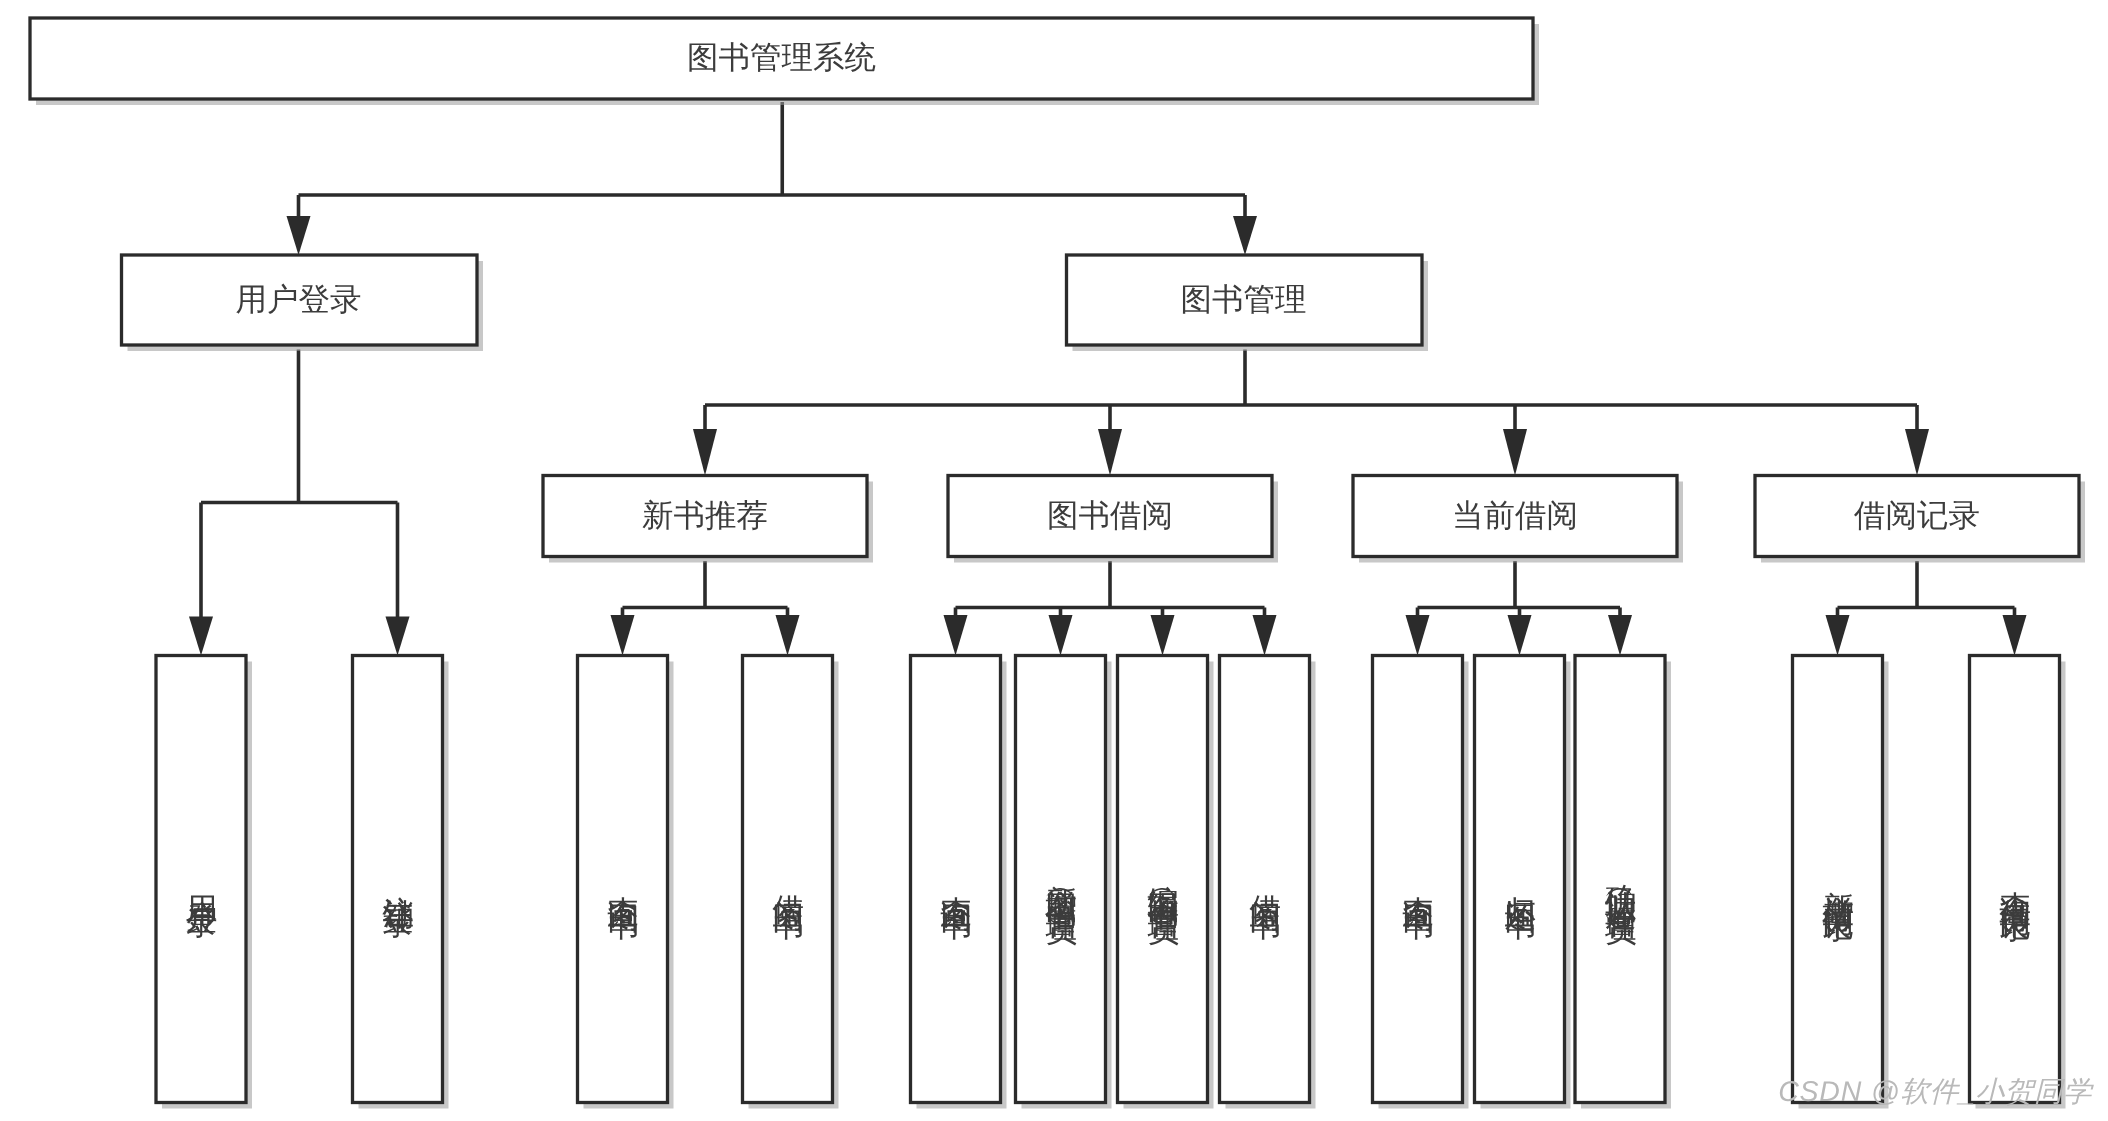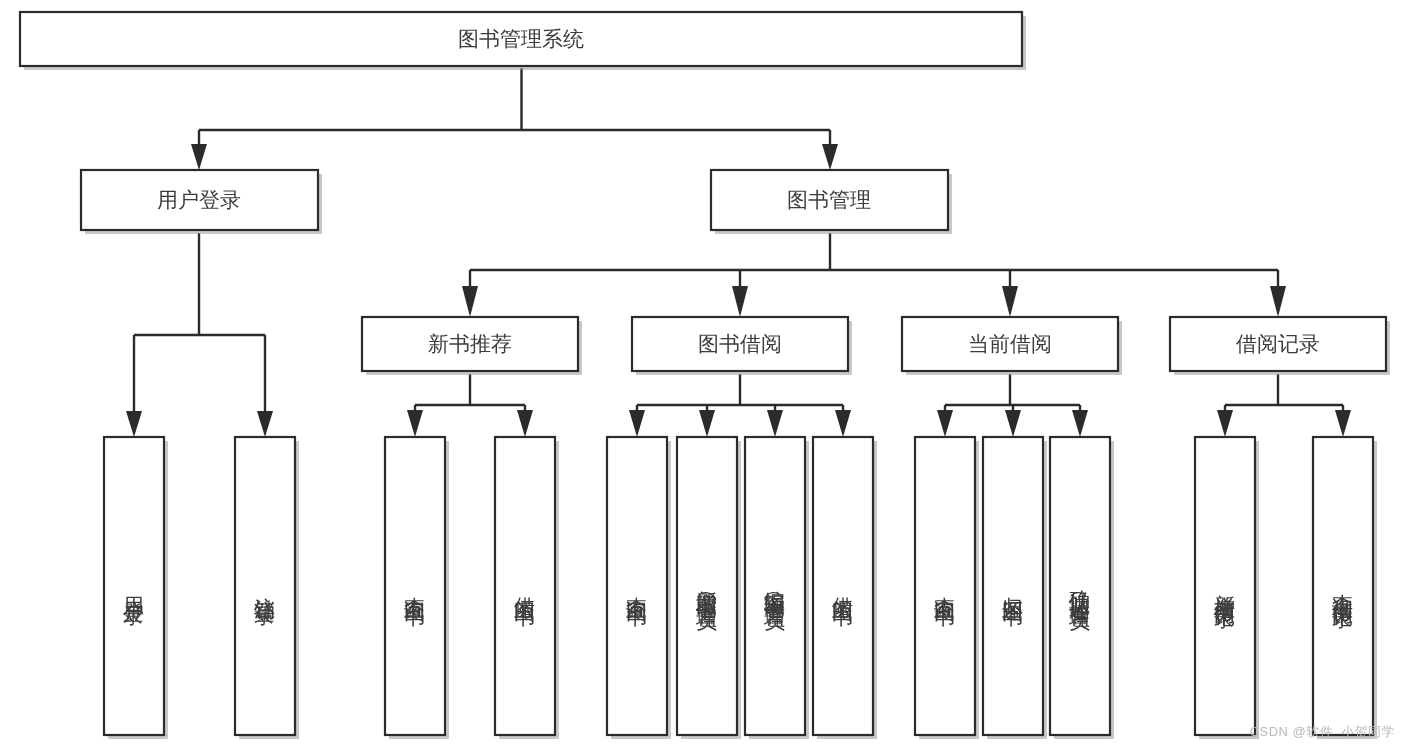--- a/index.html
+++ b/index.html
@@ -49,25 +49,26 @@
     font-size: 21px;
     fill: #3c3c3c;
     text-anchor: middle;
     dominant-baseline: middle;
   }
   .watermark {
     position: absolute;
     right: 10px;
     bottom: 6px;
     font-family: "Liberation Sans", "DejaVu Sans", sans-serif;
-    font-size: 13px;
+    font-size: 19px;
     color: #b9b9b9;
     letter-spacing: 0.5px;
     white-space: nowrap;
     user-select: none;
+    font-style: italic;
   }
   
   .vlabel {
     position: absolute;
     box-sizing: border-box;
     display: flex;
     align-items: center;
     justify-content: center;
     pointer-events: none;
   }

